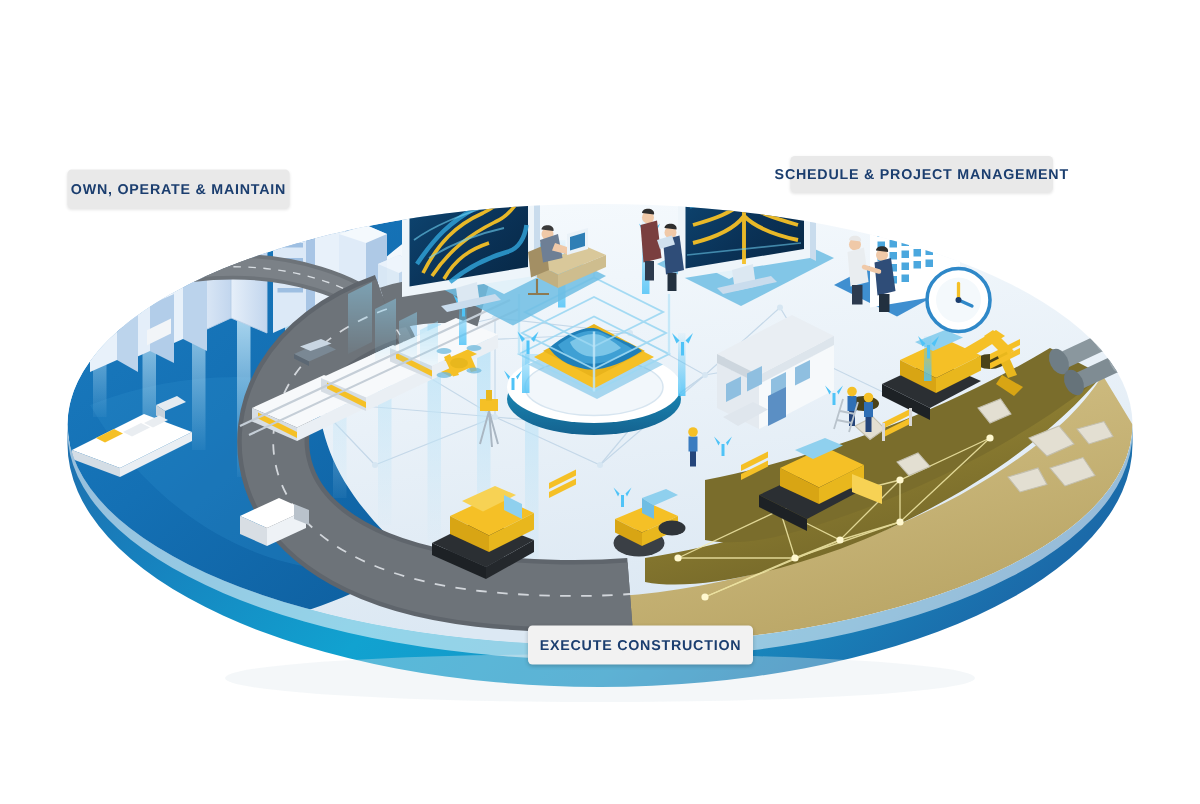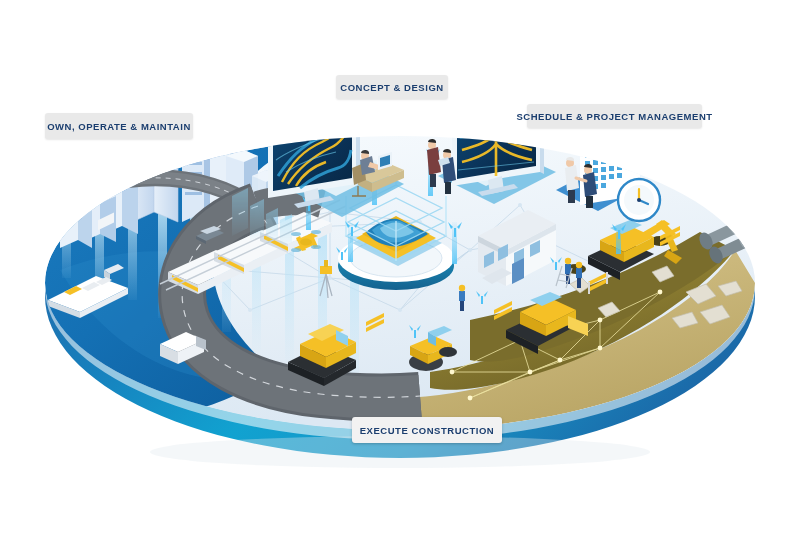--- a/index.html
+++ b/index.html
@@ -728,19 +728,18 @@
         <polygon points="280,220 292,214 292,242 280,248" fill="url(#gGlass)"></polygon>
       </g>
 
     </g>
 
     <ellipse cx="400" cy="452" rx="250" ry="16" fill="#dfe8ef" opacity="0.35"></ellipse>
   </svg>
 
   <div class="chip" id="chip-own">OWN, OPERATE &amp; MAINTAIN</div>
 
-  <div class="chip" id="chip-concept">CONCEPT &amp; DESIGN</div>
 
   <div class="chip onwater" id="chip-execute">EXECUTE CONSTRUCTION</div>
 
   <div class="chip" id="chip-schedule">SCHEDULE &amp; PROJECT MANAGEMENT</div>
 
 </div>
 
 </body></html>

